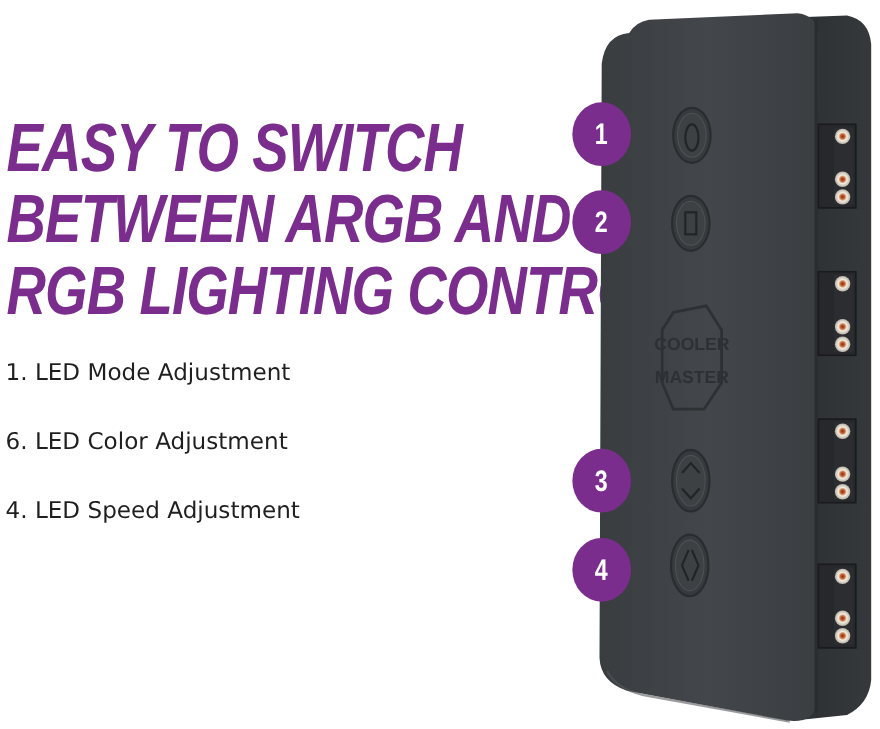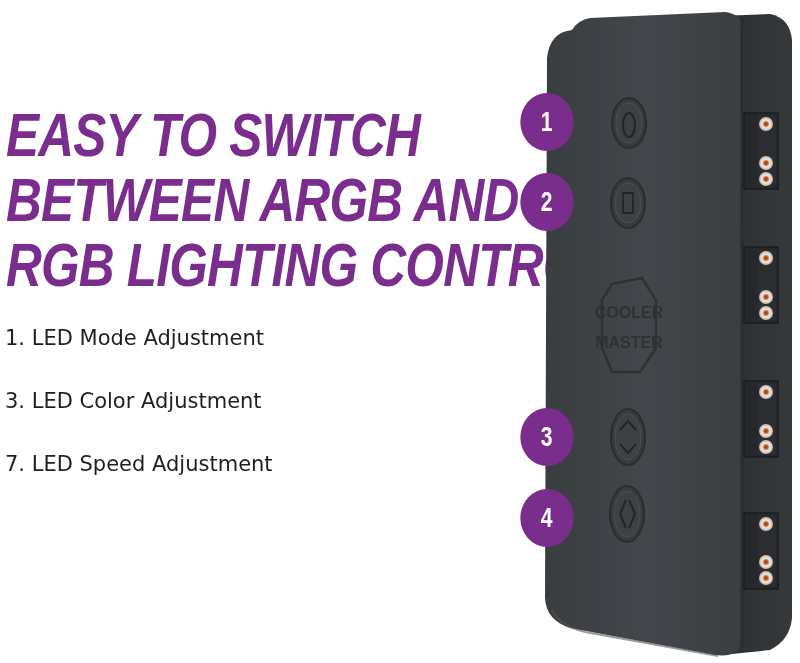--- a/index.html
+++ b/index.html
@@ -18,22 +18,22 @@
 <body>
 
 <h1 class="headline">
   <span class="line">EASY TO SWITCH</span>
   <span class="line">BETWEEN ARGB AND</span>
   <span class="line">RGB LIGHTING CONTROL</span>
 </h1>
 
 <ul class="features">
   <li>1. LED Mode Adjustment</li>
-  <li>3. LED Color Adjustment</li>
-  <li>7. LED Speed Adjustment</li>
+  <li>6. LED Color Adjustment</li>
+  <li>4. LED Speed Adjustment</li>
 </ul>
 
 <svg class="device" viewBox="0 0 800 663" xmlns="http://www.w3.org/2000/svg">
   <defs>
     <linearGradient id="faceGrad" x1="0" y1="0" x2="1" y2="0">
       <stop offset="0" stop-color="#3a3d40"></stop>
       <stop offset="0.5" stop-color="#43464a"></stop>
       <stop offset="1" stop-color="#3b3e41"></stop>
     </linearGradient>
     <linearGradient id="sideGrad" x1="0" y1="0" x2="1" y2="0">

